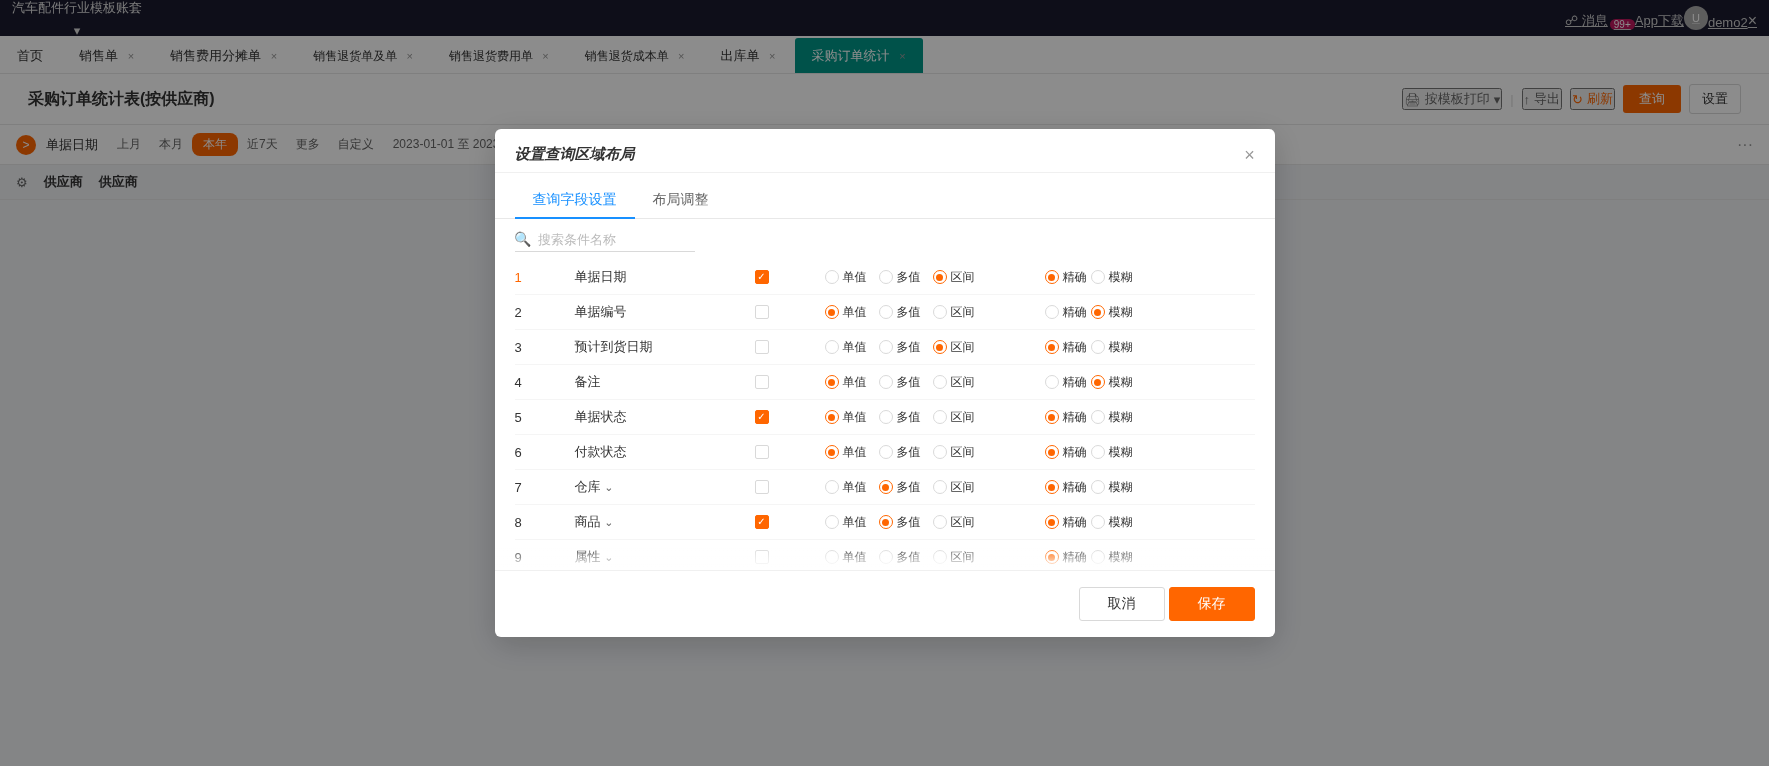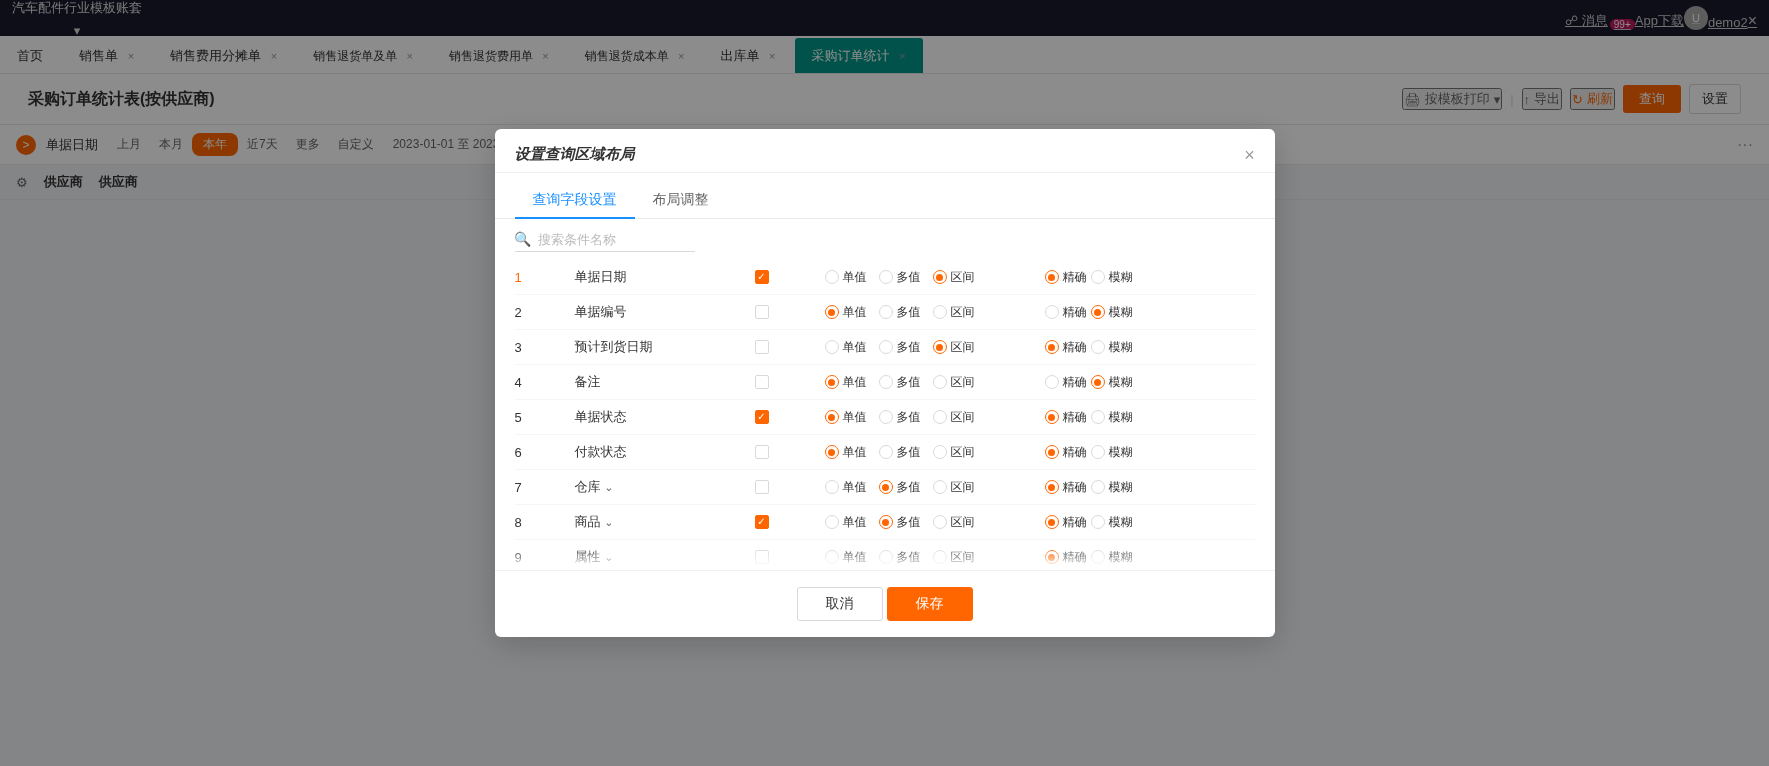--- a/index.html
+++ b/index.html
@@ -244,21 +244,21 @@
       position: absolute;
       bottom: 0; left: 0; right: 0;
       height: 24px;
       background: linear-gradient(transparent, #fff);
       pointer-events: none;
     }
 
     
     .modal-footer {
       display: flex;
-      justify-content: center;
+      justify-content: flex-end;
       gap: 4px;
       padding: 16px 20px;
       border-top: 1px solid #f0f0f0;
     }
     .btn-cancel {
       padding: 7px 28px;
       border: 1px solid #d9d9d9;
       border-radius: 3px;
       background: #fff;
       color: #333;

